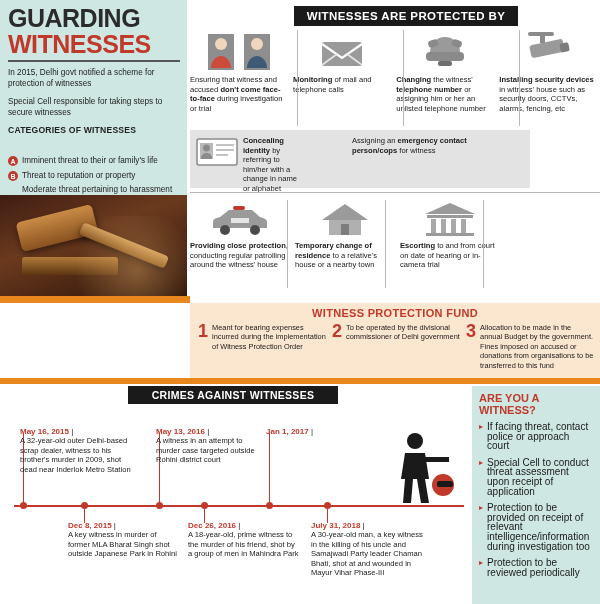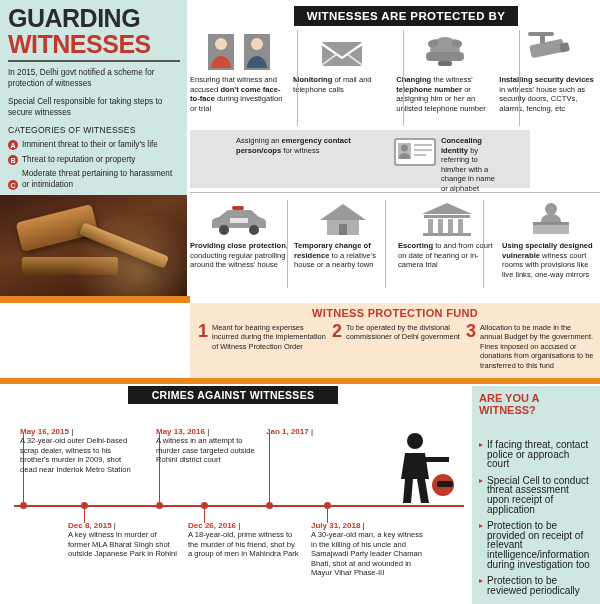--- a/index.html
+++ b/index.html
@@ -21,21 +21,21 @@
   .title-guarding {
     font-size: 25px; font-weight: bold; color: #2b2b2b; letter-spacing: -0.5px;
     line-height: 25px;
   }
   .title-witnesses {
     font-size: 25px; font-weight: bold; color: #c0392b; letter-spacing: -0.5px;
     line-height: 26px;
   }
   .title-rule { height: 2px; background: #555; margin: 3px 0 5px 0; width: 172px; }
   .lead { font-size: 8.2px; color: #222; line-height: 11px; margin-bottom: 7px; }
-  .cat-head { font-size: 8.6px; font-weight: normal; color: #222; margin-bottom: 4px; letter-spacing: .2px;}
+  .cat-head { font-size: 8.6px; font-weight: bold; color: #222; margin-bottom: 20px; letter-spacing: .2px;}
   .cat-row { display: flex; align-items: flex-end; gap: 4px; margin-bottom: 4px; }
   .cat-bullet {
     flex: 0 0 auto; width: 10px; height: 10px; border-radius: 50%;
     background: #c0392b; color: #fff; font-size: 7px; font-weight: bold;
     display: flex; align-items: center; justify-content: center; margin-top: 1px;
   }
   .cat-text { font-size: 8.2px; line-height: 10.5px; color: #222; }
 
   
   .gavel {
@@ -129,21 +129,21 @@
   .tl-item { position: absolute; width: 112px; }
   .tl-date { font-size: 8px; font-weight: bold; color: #c0392b; }
   .tl-date span { color: #222; font-weight: normal; }
   .tl-body { font-size: 7.6px; line-height: 9.6px; color: #222; }
 
   
   .right-box {
     position: absolute; left: 472px; top: 386px; width: 128px; height: 218px;
     background: #cfe7e2; padding: 6px 7px;
   }
-  .rb-title { font-size: 11px; font-weight: bold; color: #c0392b; line-height: 12px; margin-bottom: 24px; }
+  .rb-title { font-size: 11px; font-weight: bold; color: #c0392b; line-height: 12px; margin-bottom: 6px; }
   .rb-row { display: flex; gap: 4px; margin-bottom: 7px; }
   .rb-arrow { color: #c0392b; font-size: 8px; line-height: 10px; }
   .rb-text { font-size: 10px; line-height: 9.6px; color: #1a1a1a; }
 
   svg { display: block; }
 </style>
 </head>
 <body>
 
 <div class="page">
@@ -230,38 +230,38 @@
             <rect x="8" y="2" width="26" height="4" rx="2" fill="#8a8a8a"></rect>
           </svg>
         </div>
         <div class="prot-txt"><b>Installing security devices</b> in witness' house such as security doors, CCTVs, alarms, fencing, etc</div>
       </div>
     </div>
   </div>
 
   <div class="shaded">
     <div class="shaded-inner">
-      <div style="width:150px;display:flex;gap:5px;margin-left:40px;">
-        <div class="prot-txt" style="margin-top:0;width:118px;">Assigning an <b>emergency contact person/cops</b> for witness</div>
-      </div>
-
       <div style="width:108px;display:flex;gap:5px;">
         <div>
           <svg width="42" height="30" viewBox="0 0 42 30">
             <rect x="1" y="3" width="40" height="26" rx="2" fill="#fff" stroke="#8a8a8a" stroke-width="1.5"></rect>
             <rect x="4" y="7" width="13" height="16" fill="#b9b9b9"></rect>
             <circle cx="10.5" cy="12" r="3.4" fill="#8a8a8a"></circle>
             <path d="M5 23c0-4 2.5-6 5.5-6s5.5 2 5.5 6z" fill="#8a8a8a"></path>
             <rect x="20" y="8" width="18" height="2" fill="#c2c2c2"></rect>
             <rect x="20" y="13" width="18" height="2" fill="#c2c2c2"></rect>
             <rect x="20" y="18" width="12" height="2" fill="#c2c2c2"></rect>
           </svg>
         </div>
         <div class="prot-txt" style="margin-top:0;"><b>Concealing identity</b> by referring to him/her with a change in name or alphabet</div>
       </div>
+
+      <div style="width:150px;display:flex;gap:5px;margin-left:40px;">
+        <div class="prot-txt" style="margin-top:0;width:118px;">Assigning an <b>emergency contact person/cops</b> for witness</div>
+      </div>
     </div>
   </div>
 
   <div class="row3">
     <div class="cell">
       <div class="prot-icon">
         <svg width="66" height="36" viewBox="0 0 66 36">
           <path d="M6 26h54v-6c0-3-4-4-7-5l-8-7H22l-9 7c-4 1-7 2-7 5z" fill="#9a9a9a"></path>
           <rect x="26" y="4" width="12" height="4" rx="2" fill="#c0392b"></rect>
           <circle cx="18" cy="28" r="5" fill="#4a4a4a"></circle>
@@ -291,31 +291,20 @@
           <rect x="10" y="19" width="5" height="14" fill="#a8a8a8"></rect>
           <rect x="20" y="19" width="5" height="14" fill="#a8a8a8"></rect>
           <rect x="30" y="19" width="5" height="14" fill="#a8a8a8"></rect>
           <rect x="40" y="19" width="5" height="14" fill="#a8a8a8"></rect>
           <rect x="5" y="33" width="48" height="3" fill="#9a9a9a"></rect>
         </svg>
       </div>
       <div class="prot-txt"><b>Escorting</b> to and from court on date of hearing or in-camera trial</div>
     </div>
 
-    <div class="cell">
-      <div class="prot-icon">
-        <svg width="52" height="38" viewBox="0 0 52 38">
-          <circle cx="26" cy="9" r="6" fill="#9a9a9a"></circle>
-          <path d="M16 22c0-5 4-8 10-8s10 3 10 8z" fill="#9a9a9a"></path>
-          <rect x="8" y="22" width="36" height="12" fill="#b5b5b5"></rect>
-          <rect x="8" y="22" width="36" height="3" fill="#8d8d8d"></rect>
-        </svg>
-      </div>
-      <div class="prot-txt"><b>Using specially designed vulnerable</b> witness court rooms with provisions like live links, one-way mirrors</div>
-    </div>
   </div>
 
   <div class="vline" style="left:297px; top:30px; height:96px;"></div>
   <div class="vline" style="left:403px; top:30px; height:96px;"></div>
   <div class="vline" style="left:519px; top:30px; height:96px;"></div>
   <div class="vline" style="left:287px; top:200px; height:88px;"></div>
   <div class="vline" style="left:385px; top:200px; height:88px;"></div>
   <div class="vline" style="left:483px; top:200px; height:88px;"></div>
   <div class="hline" style="left:190px; top:192px; width:410px;"></div>
 

